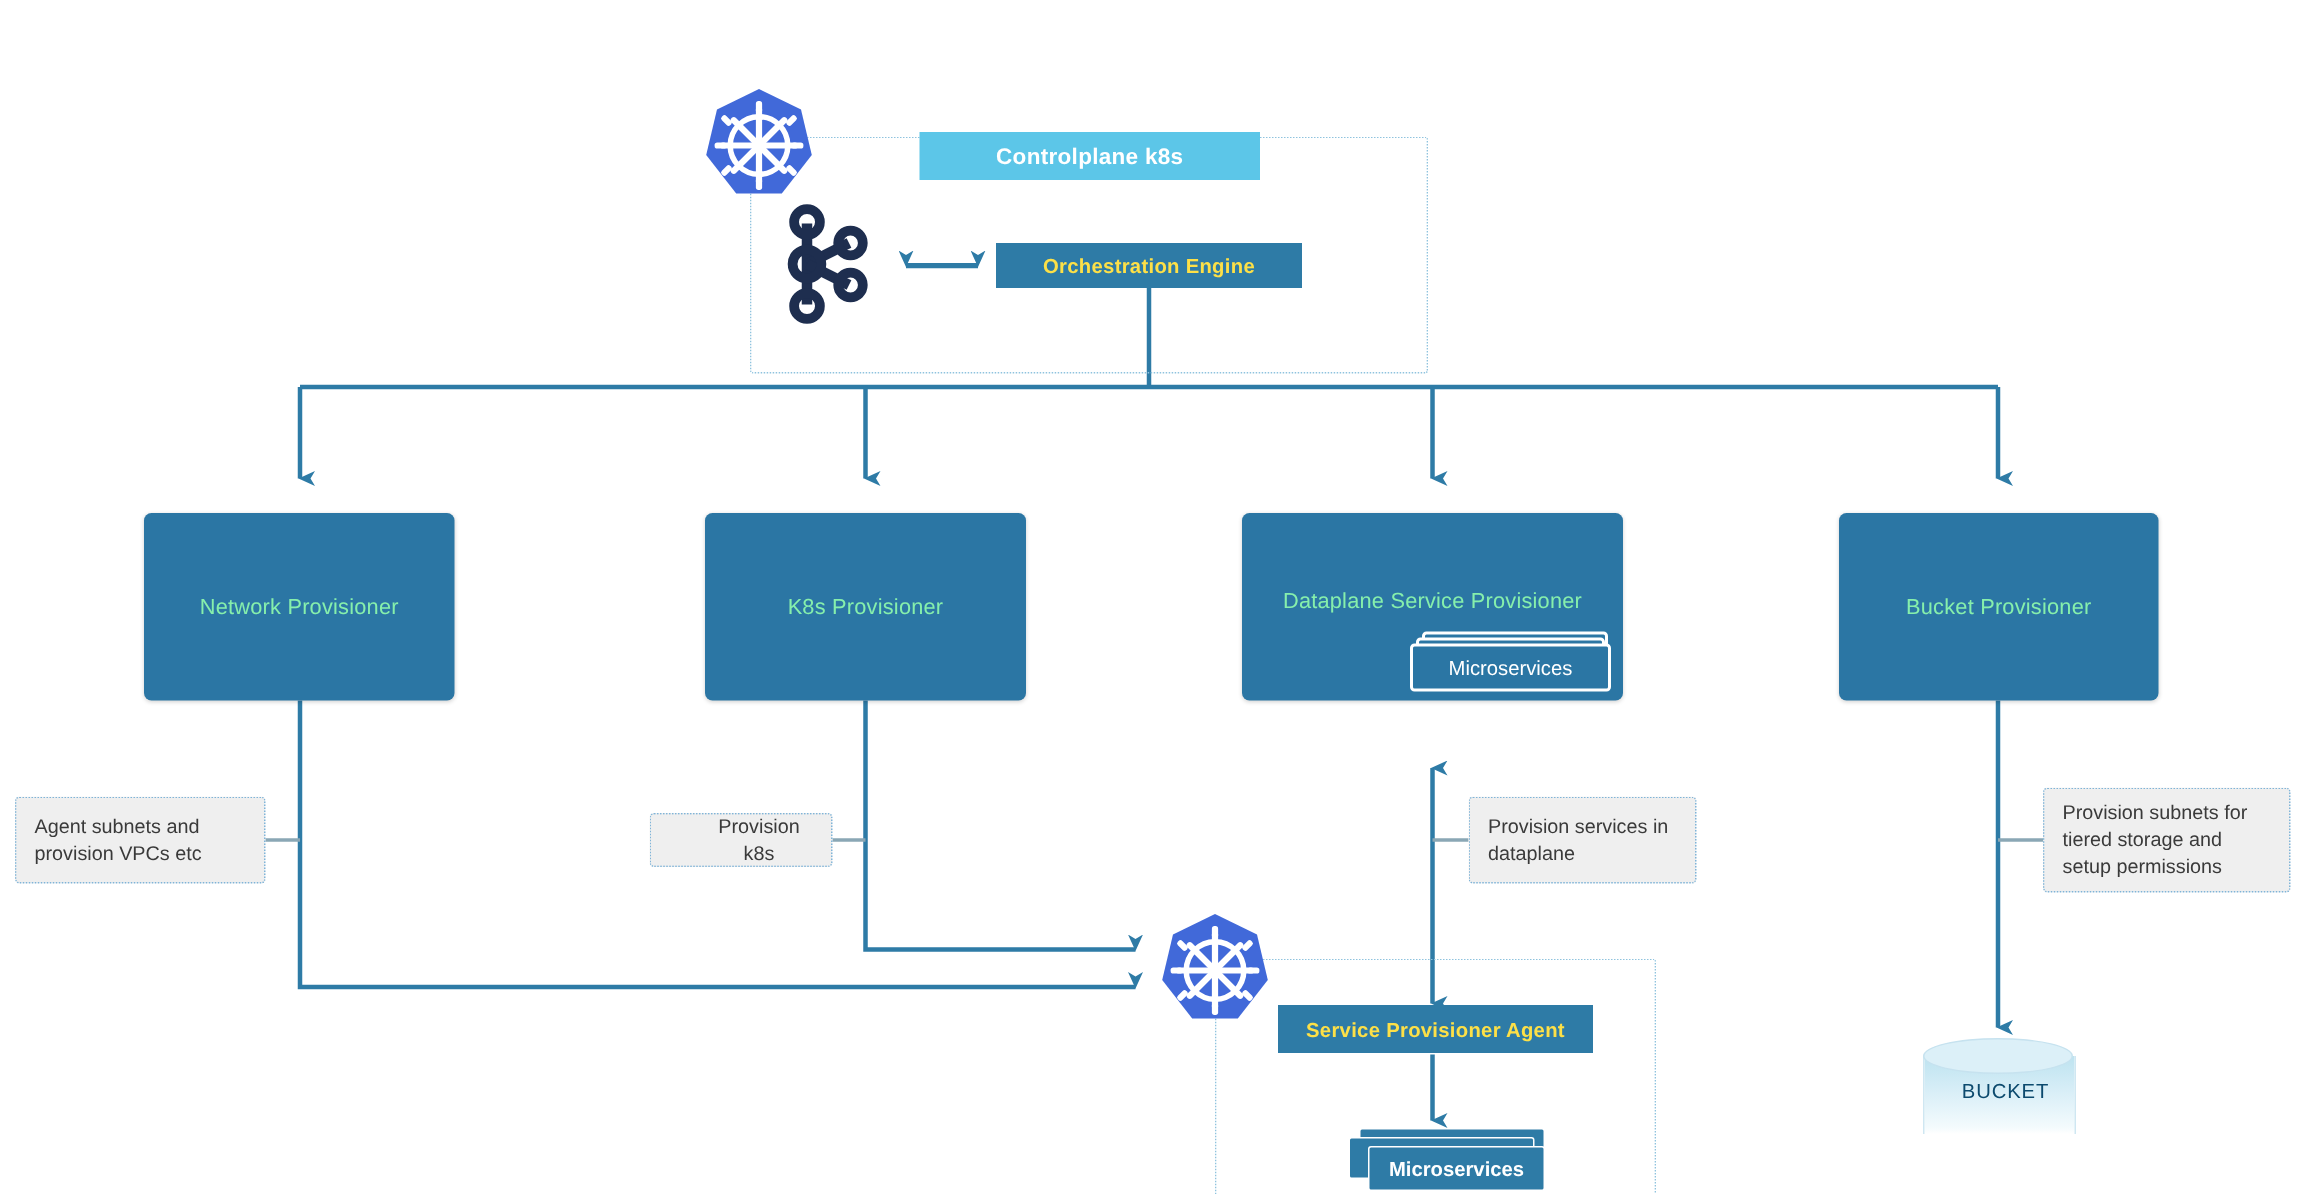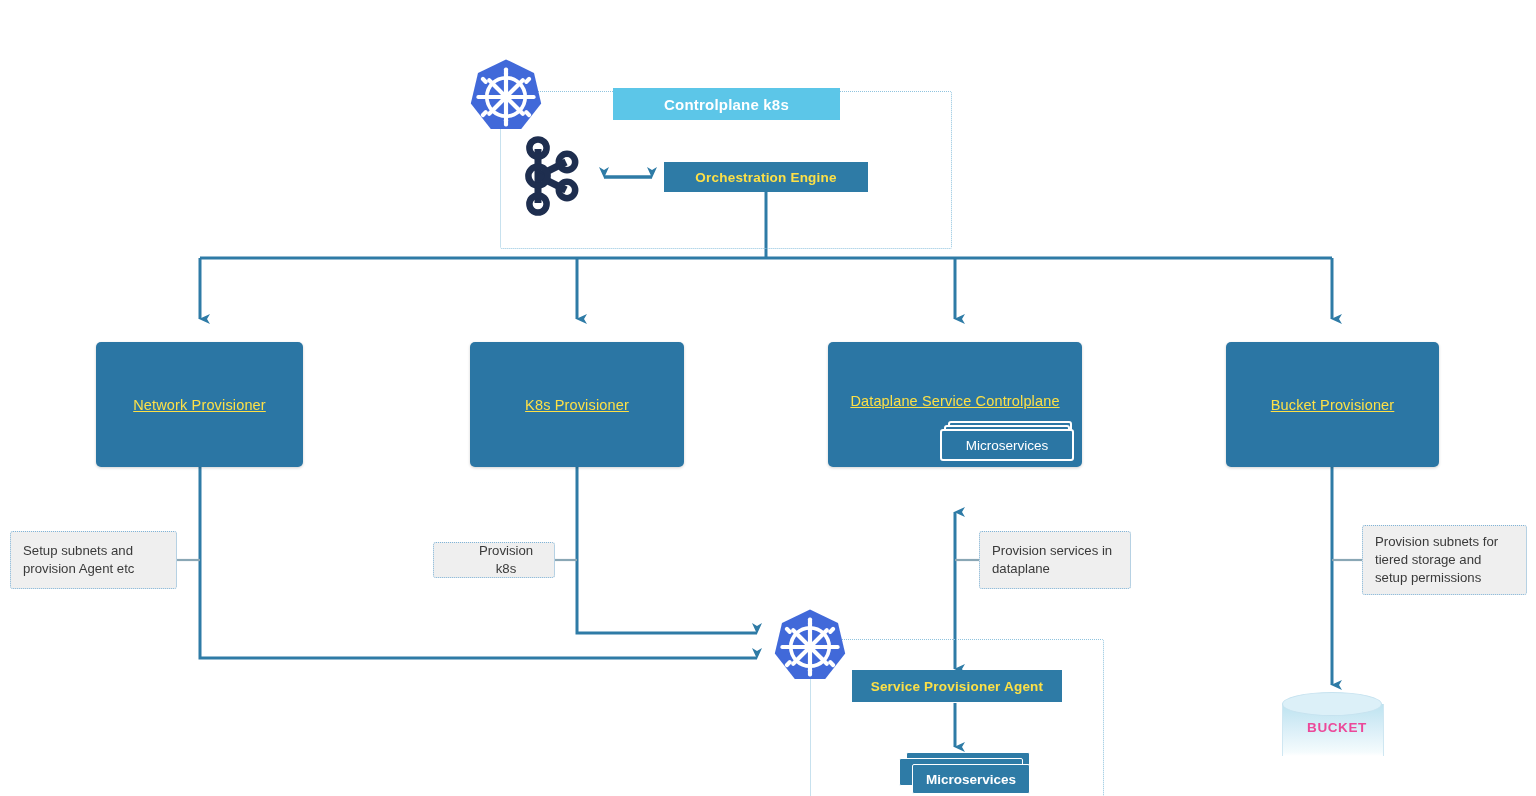--- a/index.html
+++ b/index.html
@@ -56,23 +56,22 @@
     background:#2B76A4;
     border-radius:5px;
     color:#ffffff;
     box-shadow:0 1px 3px rgba(0,0,0,.18);
   }
   .card-title{
     position:absolute;
     left:0;right:0;
     text-align:center;
     font-size:14.5px;
-    color:#fde047;
+    color:#86efac;
     letter-spacing:.15px;
-    text-decoration:underline;
   }
 
   
   .stack-outline{position:absolute;}
   .stack-outline .sheet{
     position:absolute;
     border:2px solid #ffffff;
     border-radius:3px;
     background:#2B76A4;
   }
@@ -120,22 +119,22 @@
   }
   .bucket .top{
     position:absolute;left:0;top:0;width:100%;height:24px;
     background:#DCF0F8;
     border:1px solid #C6E2EF;
     border-radius:50%;
     box-sizing:border-box;
   }
   .bucket .label{
     position:absolute;left:10px;right:0;top:28px;
-    text-align:center;color:#ec4899;
-    font-size:13.5px;font-weight:bold;letter-spacing:.6px;
+    text-align:center;color:#0c4a6e;
+    font-size:13.5px;font-weight:normal;letter-spacing:.6px;
   }
 
   .k8s-logo{position:absolute;}
   .graph-icon{position:absolute;}
 </style>
 </head>
 <body>
 
 <div id="stage">
 
@@ -243,37 +242,37 @@
 
   <div class="card" style="left:96px;top:295px;width:207px;height:125px;">
     <div class="card-title" style="top:55px;">Network Provisioner</div>
   </div>
 
   <div class="card" style="left:470px;top:295px;width:214px;height:125px;">
     <div class="card-title" style="top:55px;">K8s Provisioner</div>
   </div>
 
   <div class="card" style="left:828px;top:295px;width:254px;height:125px;">
-    <div class="card-title" style="top:51px;">Dataplane Service Controlplane</div>
+    <div class="card-title" style="top:51px;">Dataplane Service Provisioner</div>
 
     <div class="stack-outline" style="left:112px;top:79px;width:136px;height:38px;">
       <div class="sheet" style="left:8px;top:0;width:120px;height:26px;"></div>
       <div class="sheet" style="left:4px;top:4px;width:122px;height:26px;"></div>
       <div class="sheet front" style="left:0;top:8px;width:130px;height:28px;">
         <span>Microservices</span>
       </div>
     </div>
   </div>
 
   <div class="card" style="left:1226px;top:295px;width:213px;height:125px;">
     <div class="card-title" style="top:55px;">Bucket Provisioner</div>
   </div>
 
   <div class="callout" style="left:10px;top:484px;width:167px;height:58px;">
-    <span>Setup subnets and provision Agent etc</span>
+    <span>Agent subnets and provision VPCs etc</span>
   </div>
 
   <div class="callout center" style="left:433px;top:495px;width:122px;height:36px;padding-left:36px;">
     <span>Provision k8s</span>
   </div>
 
   <div class="callout" style="left:979px;top:484px;width:152px;height:58px;">
     <span>Provision services in dataplane</span>
   </div>
 

